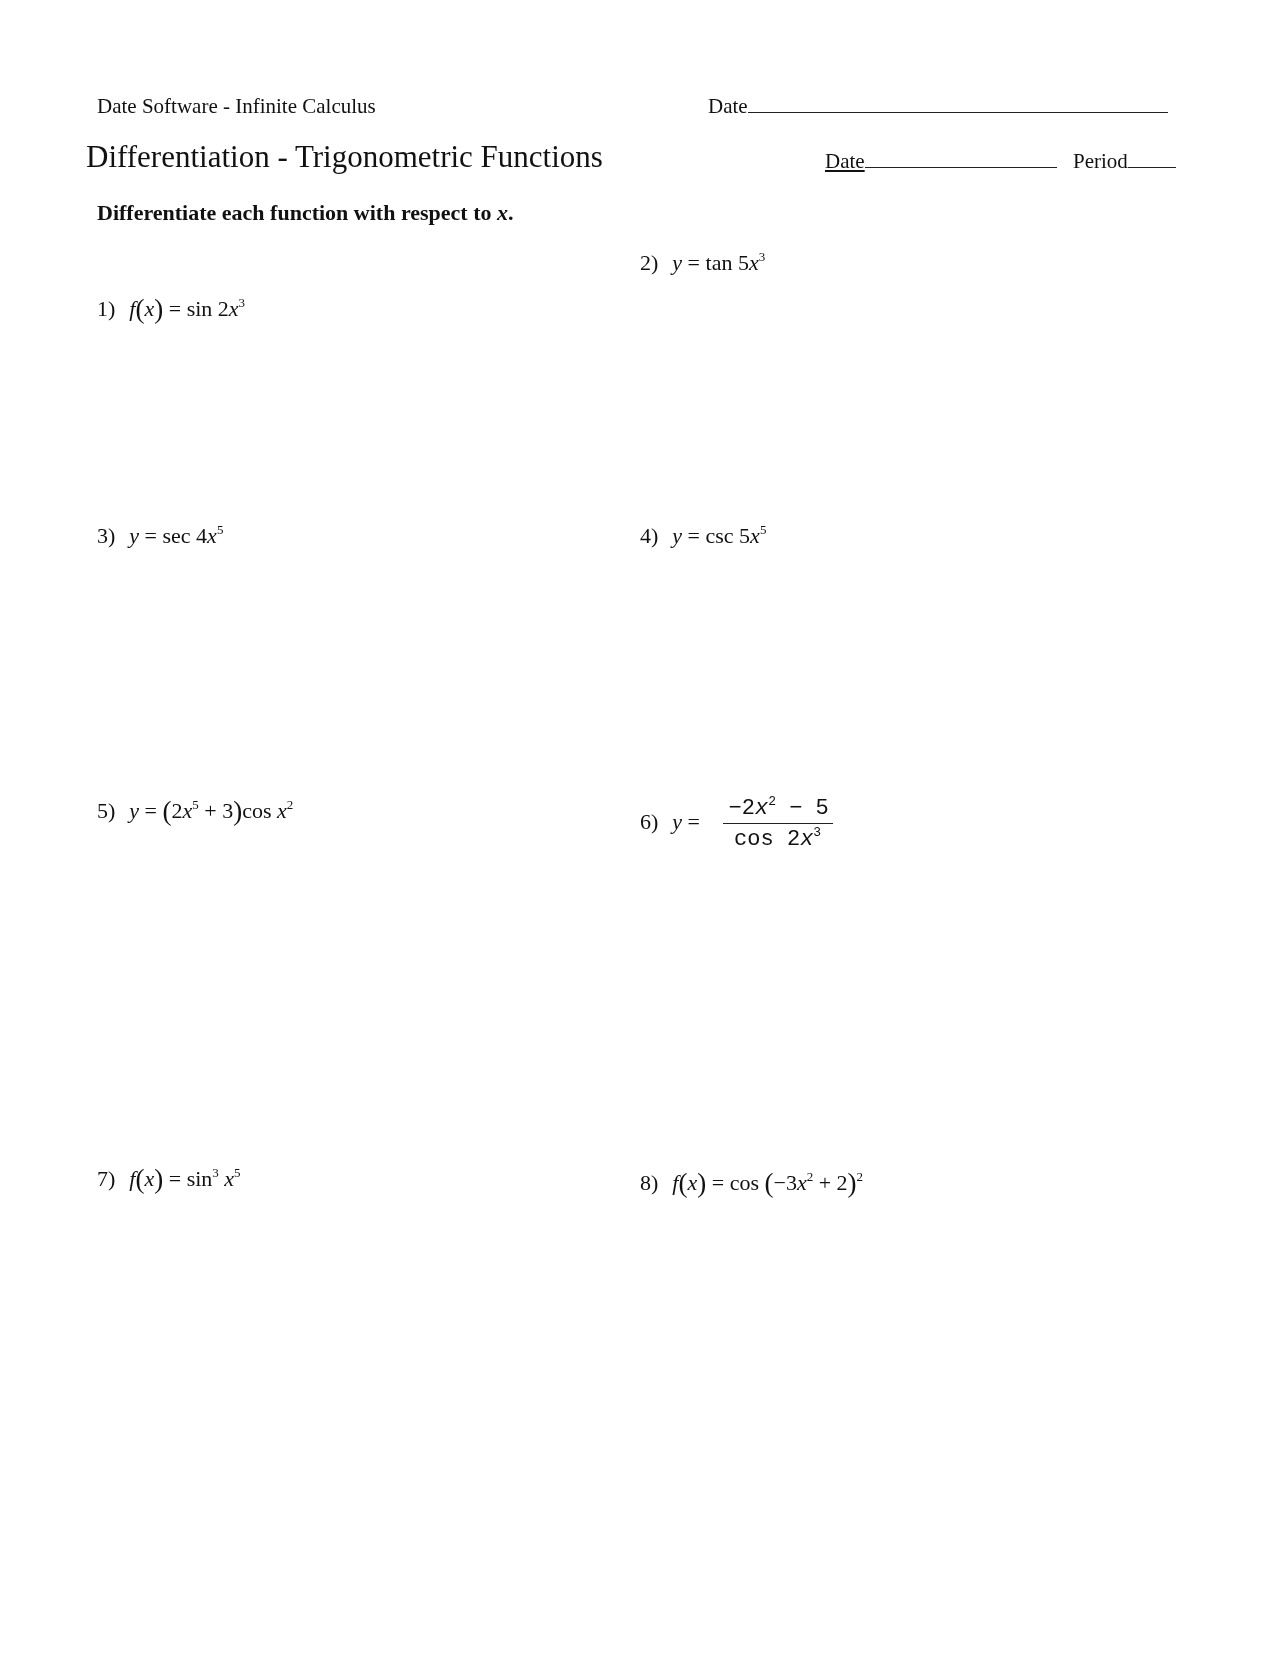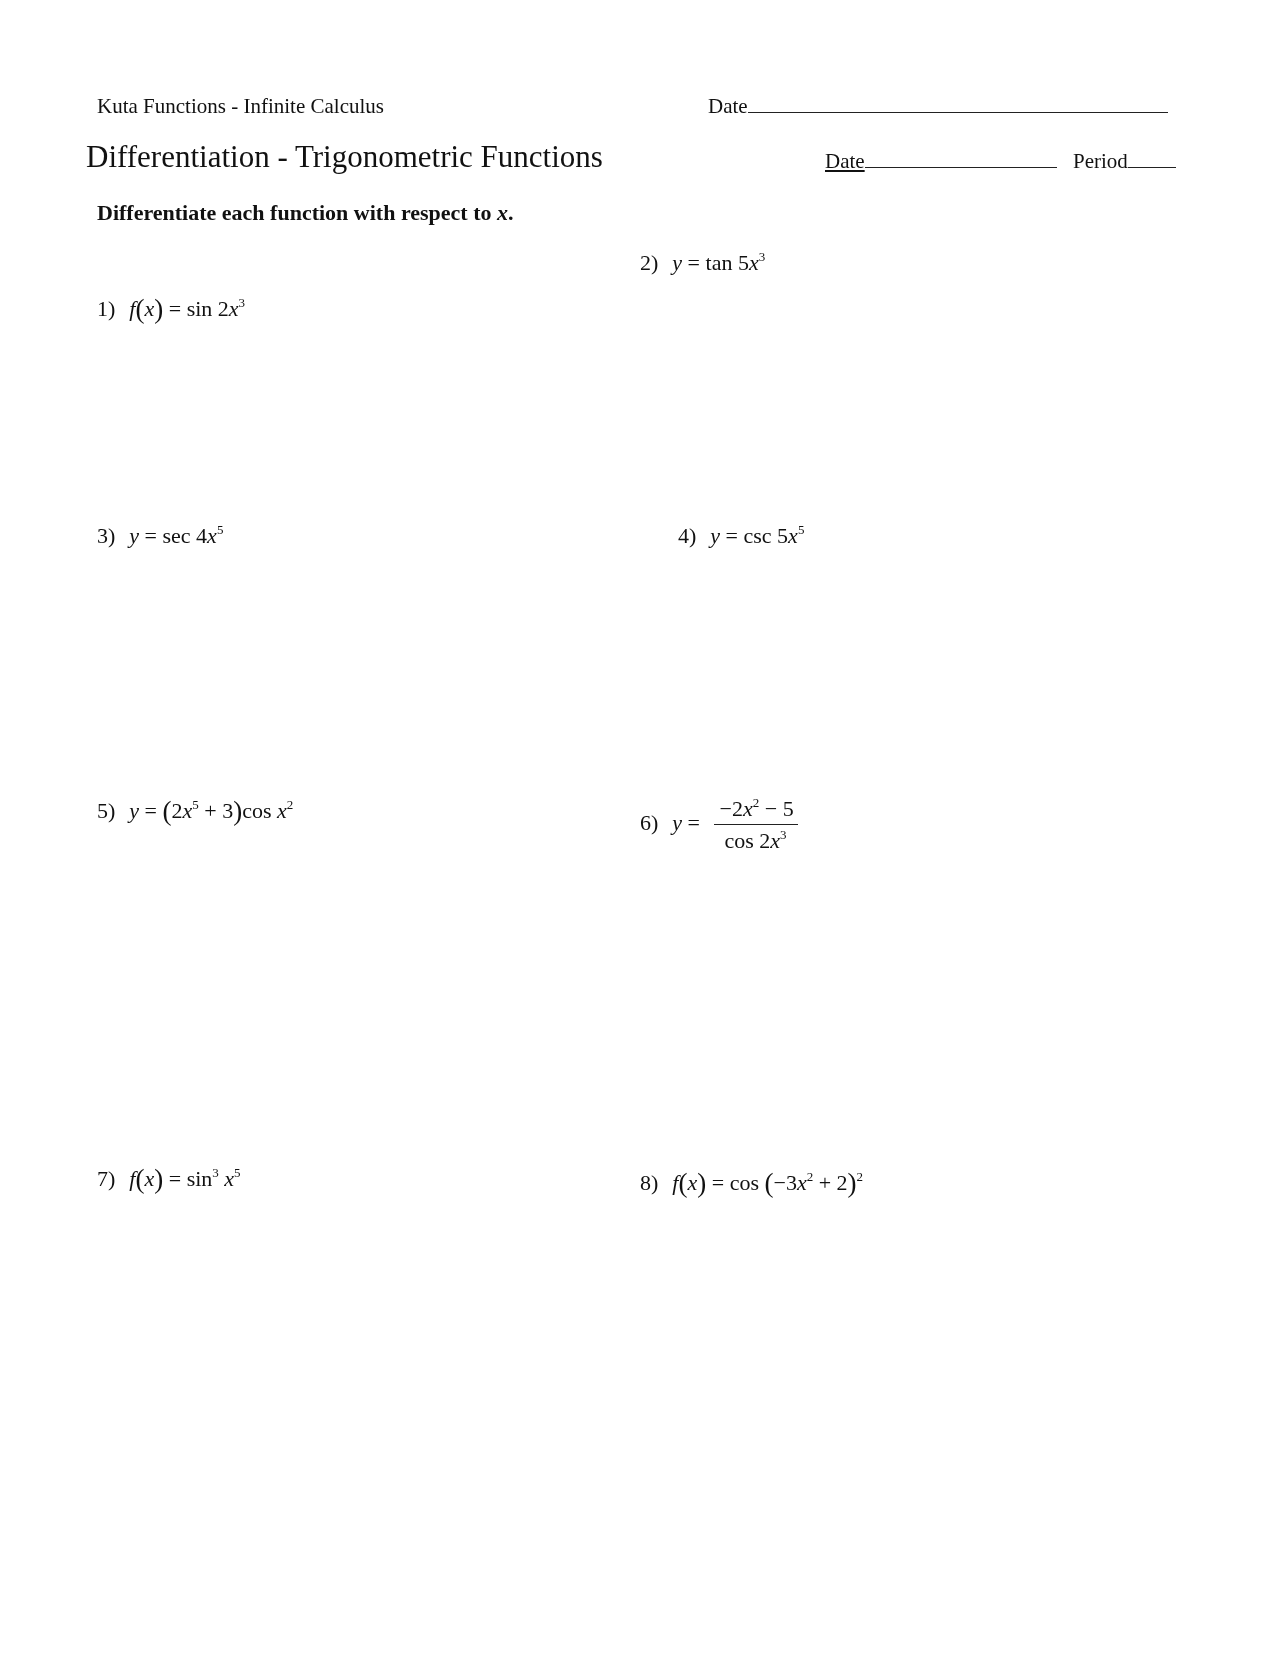--- a/index.html
+++ b/index.html
@@ -8,28 +8,28 @@
   .abs { position:absolute; white-space:nowrap; }
   .hdr { font-size:21px; }
   .title { font-size:31px; }
   .instr { font-size:22px; font-weight:bold; }
   .blank { display:inline-block; border-bottom:1.6px solid #222; height:18px; vertical-align:baseline; }
   .prob { font-size:22px; }
   .num { margin-right:14px; }
   i { font-style:italic; }
   sup { font-size:13px; vertical-align:9px; line-height:0; }
   .big { font-size:27px; vertical-align:-2px; }
-  .frac { display:inline-block; vertical-align:middle; text-align:center; margin-left:8px; }
+  .frac { display:inline-block; vertical-align:middle; text-align:center; margin-left:17px;font-family:Liberation Mono, monospace; }
   .frac .n { display:block; border-bottom:1.4px solid #222; padding:0 4px 2px 6px; }
   .frac .d { display:block; padding-top:3px; }
 </style>
 </head>
 <body>
 
-<div class="abs hdr" style="left:97px; top:94px;">Kuta Functions - Infinite Calculus</div>
+<div class="abs hdr" style="left:97px; top:94px;">Date Software - Infinite Calculus</div>
 
 <div class="abs hdr" style="left:708px; top:94px;">
   <span>Date</span><span class="blank" style="width:420px;"></span>
 </div>
 
 <div class="abs title" style="left:86px; top:139px;font-family:Liberation Serif, serif;">Differentiation - Trigonometric Functions</div>
 
 <div class="abs hdr" style="left:825px; top:149px;text-decoration:underline;">
   <span>Date</span><span class="blank" style="width:192px;"></span>
 </div>
@@ -46,21 +46,21 @@
 </div>
 
 <div class="abs prob" style="left:640px; top:250px;">
   <span class="num">2)</span><i>y</i><span> = </span><span>tan </span><span>5</span><i>x</i><sup>3</sup>
 </div>
 
 <div class="abs prob" style="left:97px; top:523px;">
   <span class="num">3)</span><i>y</i><span> = </span><span>sec </span><span>4</span><i>x</i><sup>5</sup>
 </div>
 
-<div class="abs prob" style="left:640px; top:523px;margin-left:38px;">
+<div class="abs prob" style="left:640px; top:523px;">
   <span class="num">4)</span><i>y</i><span> = </span><span>csc </span><span>5</span><i>x</i><sup>5</sup>
 </div>
 
 <div class="abs prob" style="left:97px; top:796px;">
   <span class="num">5)</span><i>y</i><span> = </span><span class="big">(</span><span>2</span><i>x</i><sup>5</sup><span> + </span><span>3</span><span class="big">)</span><span>cos </span><i>x</i><sup>2</sup>
 </div>
 
 <div class="abs prob" style="left:640px; top:796px;">
   <span class="num">6)</span><i>y</i><span> = </span><span class="frac"><span class="n"><span>−2</span><i>x</i><sup>2</sup><span> − </span><span>5</span></span><span class="d"><span>cos </span><span>2</span><i>x</i><sup>3</sup></span></span>
 </div>

